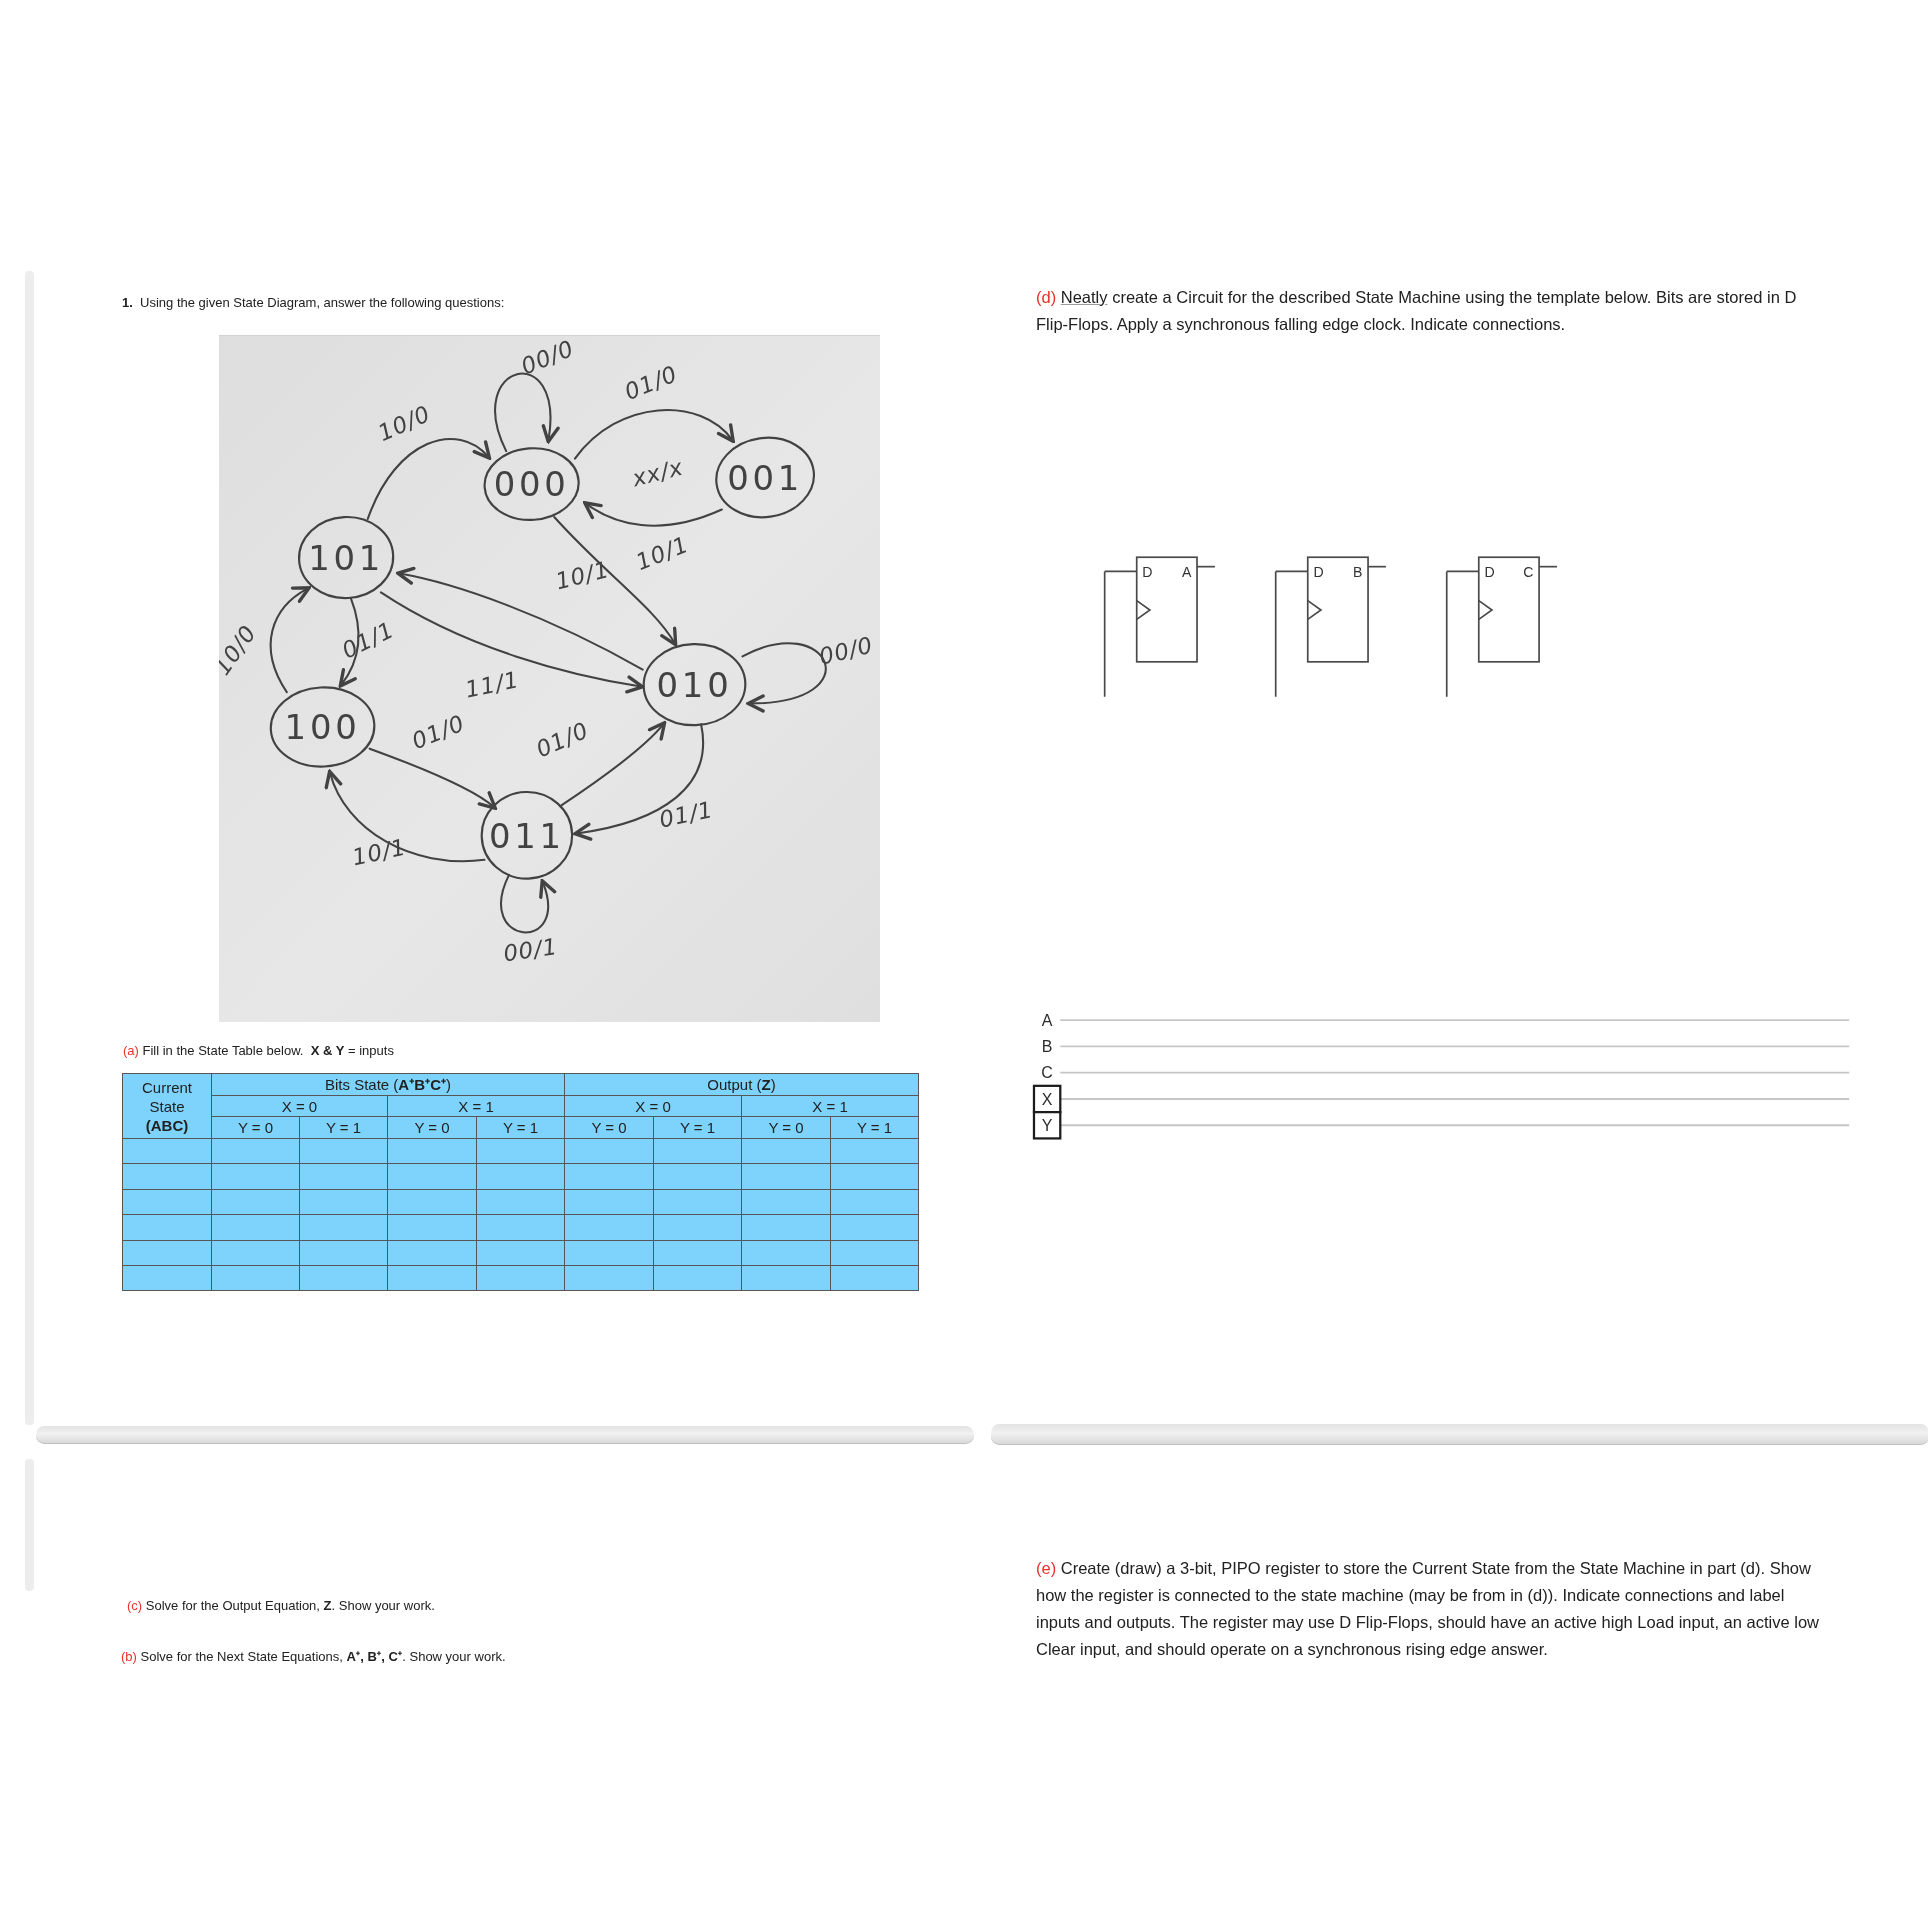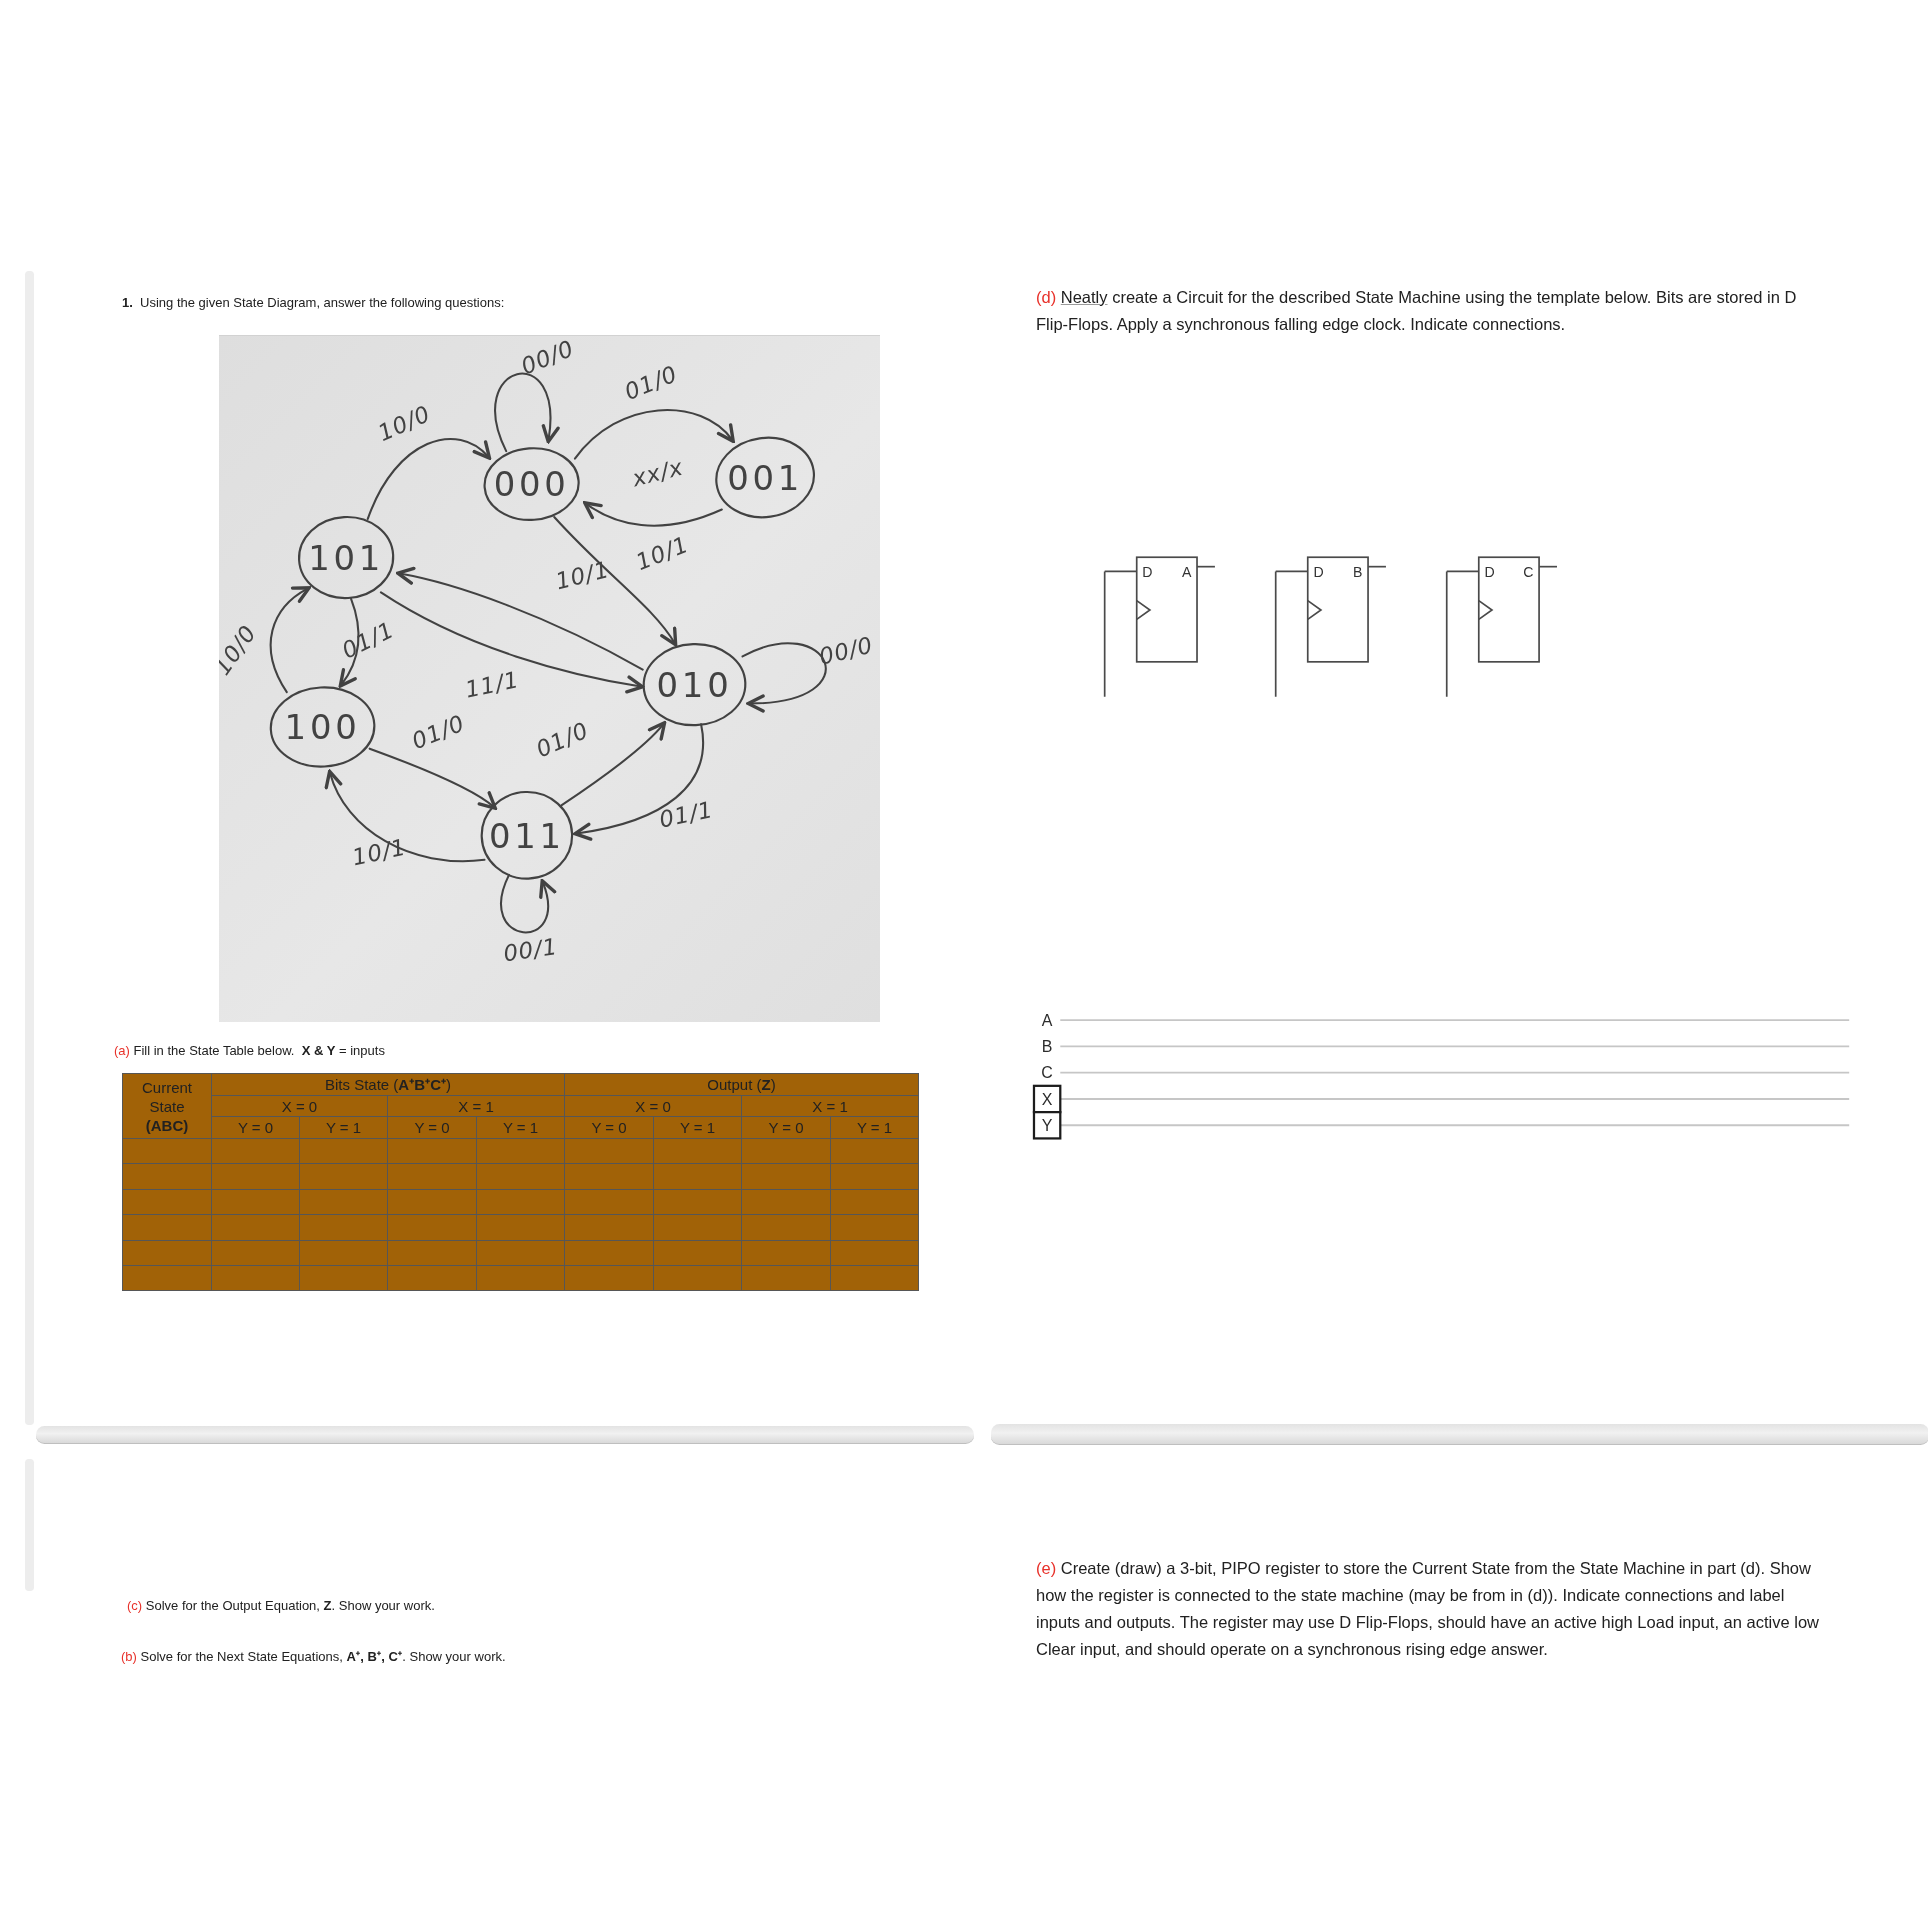--- a/index.html
+++ b/index.html
@@ -26,21 +26,21 @@
     left:219px;top:335px;width:661px;height:686px;
     background:linear-gradient(135deg,#dedede 0%,#e7e7e7 55%,#dfdfdf 100%);
     border-top:1.9px solid #d2d2d2;
   }
   #diagram-svg text{font-family:"DejaVu Sans",sans-serif}
   .state-label{font-size:36px;letter-spacing:4px;fill:#424242}
   .trans-label{font-size:24px;font-style:italic;letter-spacing:1px;fill:#424242}
   
   #state-table{
     left:122px;top:1073px;border-collapse:collapse;table-layout:fixed;width:793px;
-    font-size:15px;border:1.9px solid #3c3c3c;background:#a16207;
+    font-size:15px;border:1.9px solid #3c3c3c;background:#7dd3fc;
   }
   #state-table td{border:0.9px solid #565656;text-align:center;padding:0;vertical-align:middle}
   #state-table thead tr{height:21.7px}
   #state-table tbody tr{height:25.4px}
   #state-table .corner{line-height:19px}
   
   svg{display:block}
 </style>
 </head>
 <body>
@@ -98,21 +98,21 @@
       <text x="135" y="248" text-anchor="middle" class="state-label">101</text>
       <ellipse cx="505" cy="370" rx="54" ry="43" transform="rotate(-2 505 370)" fill="none" stroke="#424242" stroke-width="2.3"></ellipse>
       <text x="505" y="383" text-anchor="middle" class="state-label">010</text>
       <ellipse cx="110" cy="415" rx="55" ry="42" transform="rotate(-3 110 415)" fill="none" stroke="#424242" stroke-width="2.3"></ellipse>
       <text x="110" y="428" text-anchor="middle" class="state-label">100</text>
       <ellipse cx="327" cy="530" rx="48" ry="46" transform="rotate(-2 327 530)" fill="none" stroke="#424242" stroke-width="2.3"></ellipse>
       <text x="327" y="543" text-anchor="middle" class="state-label">011</text>
     </svg>
 </div>
 
-<div class="abs t19" style="left:114px;top:1038px">
+<div class="abs t19" style="left:123px;top:1038px">
   <span class="red">(a)</span>
   <span>Fill in the State Table below.</span>&nbsp;
   <span class="b">X &amp; Y</span>
   <span>= inputs</span>
 </div>
 
 <table id="state-table" class="abs">
   <colgroup>
     <col style="width:89px">
       <col style="width:88px">

